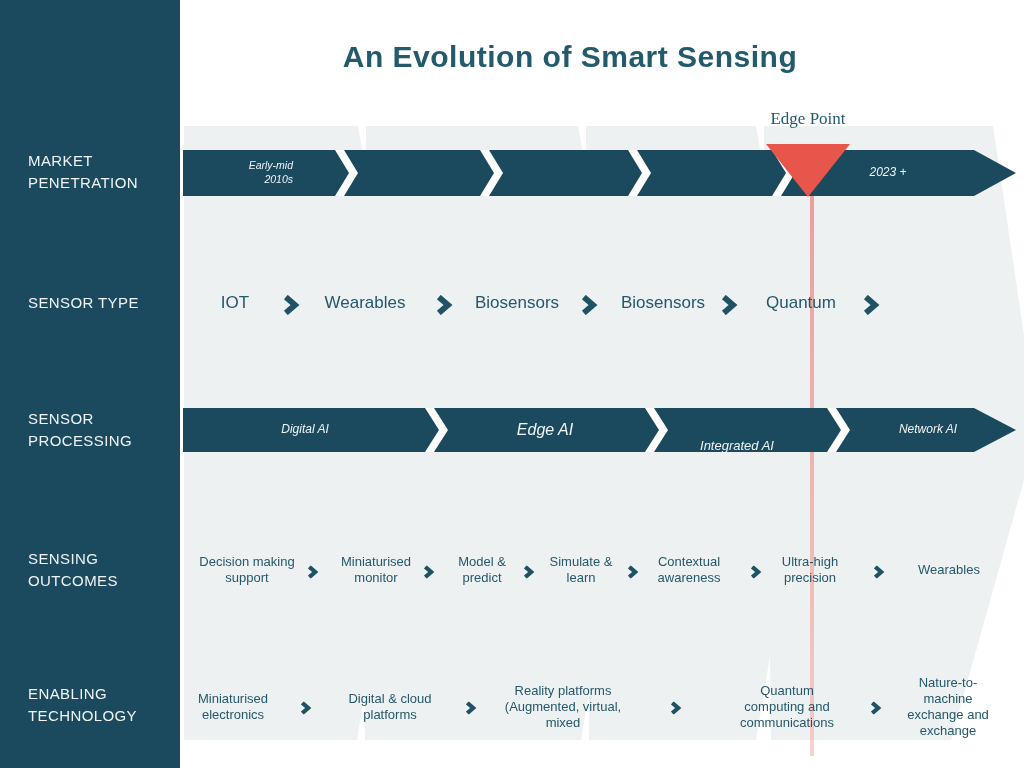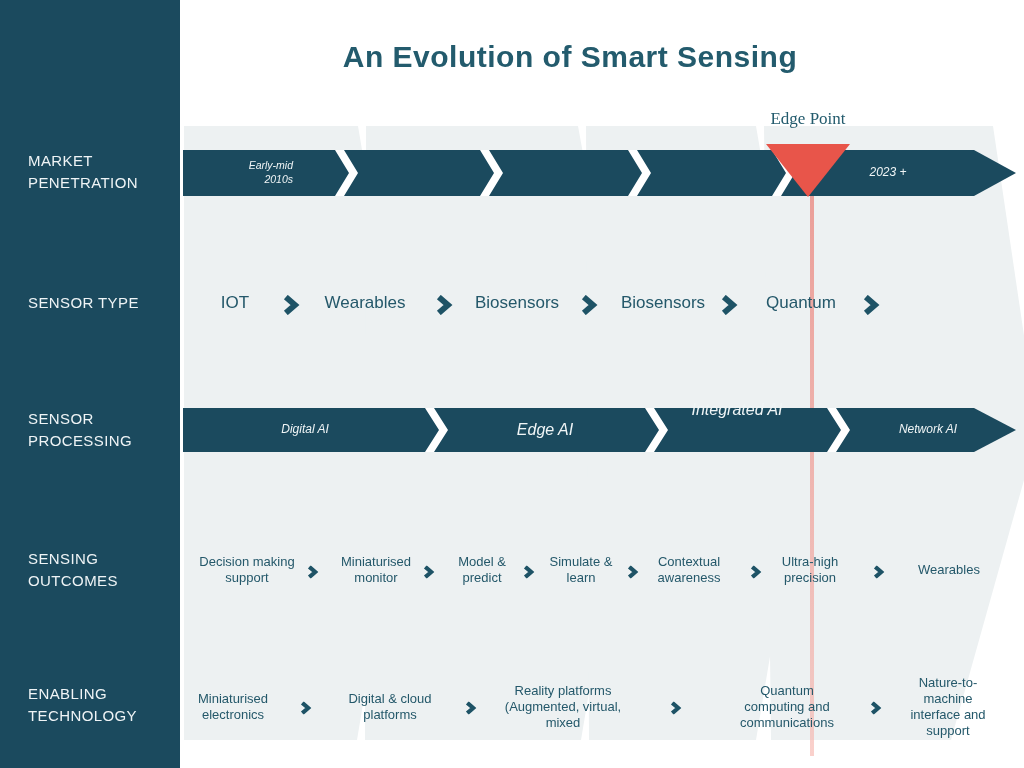--- a/index.html
+++ b/index.html
@@ -77,21 +77,21 @@
       </svg></span>
 
   <svg class="band" style="left:183px;top:408px" width="833" height="44" viewBox="0 0 833 44">
     <path d="M0 0 H791 L833 22 L791 44 H0 Z" fill="#1B4A5E"></path>
     <path d="M242 0 L256 22 L242 44 L251 44 L265 22 L251 0 Z" fill="#ffffff"></path>
     <path d="M462 0 L476 22 L462 44 L471 44 L485 22 L471 0 Z" fill="#ffffff"></path>
     <path d="M644 0 L658 22 L644 44 L653 44 L667 22 L653 0 Z" fill="#ffffff"></path>
   </svg>
   <div class="band-lbl" style="left:305px;top:430px;font-size:12px">Digital AI</div>
   <div class="band-lbl" style="left:545px;top:430px;font-size:16px">Edge AI</div>
-  <div class="band-lbl" style="left:737px;top:410px;font-size:16px">Integrated AI</div>
+  <div class="band-lbl" style="left:737px;top:446px;font-size:13px">Integrated AI</div>
   <div class="band-lbl" style="left:928px;top:430px;font-size:12px">Network AI</div>
 
   <div class="lbl row-sm" style="left:247px;top:570px;width:120px">Decision making support</div>
   <span class="chev" style="left:312px;top:572px">
     <svg width="13" height="13" viewBox="0 0 24 24">
         <path d="M7 2.5 18 12 7 21.5" fill="none" stroke="#1E5366" stroke-width="7.5"></path>
       </svg></span>
   <div class="lbl row-sm" style="left:376px;top:570px;width:100px">Miniaturised monitor</div>
   <span class="chev" style="left:428px;top:572px">
     <svg width="13" height="13" viewBox="0 0 24 24">
@@ -132,21 +132,21 @@
   <div class="lbl row-sm" style="left:563px;top:707px;width:135px">Reality platforms (Augmented, virtual, mixed</div>
   <span class="chev" style="left:675px;top:708px">
     <svg width="13" height="13" viewBox="0 0 24 24">
         <path d="M7 2.5 18 12 7 21.5" fill="none" stroke="#1E5366" stroke-width="7.5"></path>
       </svg></span>
   <div class="lbl row-sm" style="left:787px;top:707px;width:102px">Quantum computing and communications</div>
   <span class="chev" style="left:875px;top:708px">
     <svg width="13" height="13" viewBox="0 0 24 24">
         <path d="M7 2.5 18 12 7 21.5" fill="none" stroke="#1E5366" stroke-width="7.5"></path>
       </svg></span>
-  <div class="lbl row-sm" style="left:948px;top:707px;width:92px">Nature-to-machine interface and support</div>
+  <div class="lbl row-sm" style="left:948px;top:707px;width:92px">Nature-to-machine exchange and exchange</div>
 
   <div class="edge-tri"></div>
   <div class="edge-lbl">Edge Point</div>
 
   <h1 class="title">An Evolution of Smart Sensing</h1>
 
   <aside class="sidebar">
     <div class="side-lbl" style="top:150px">MARKET PENETRATION</div>
     <div class="side-lbl" style="top:292px">SENSOR TYPE</div>
     <div class="side-lbl" style="top:408px">SENSOR PROCESSING</div>

